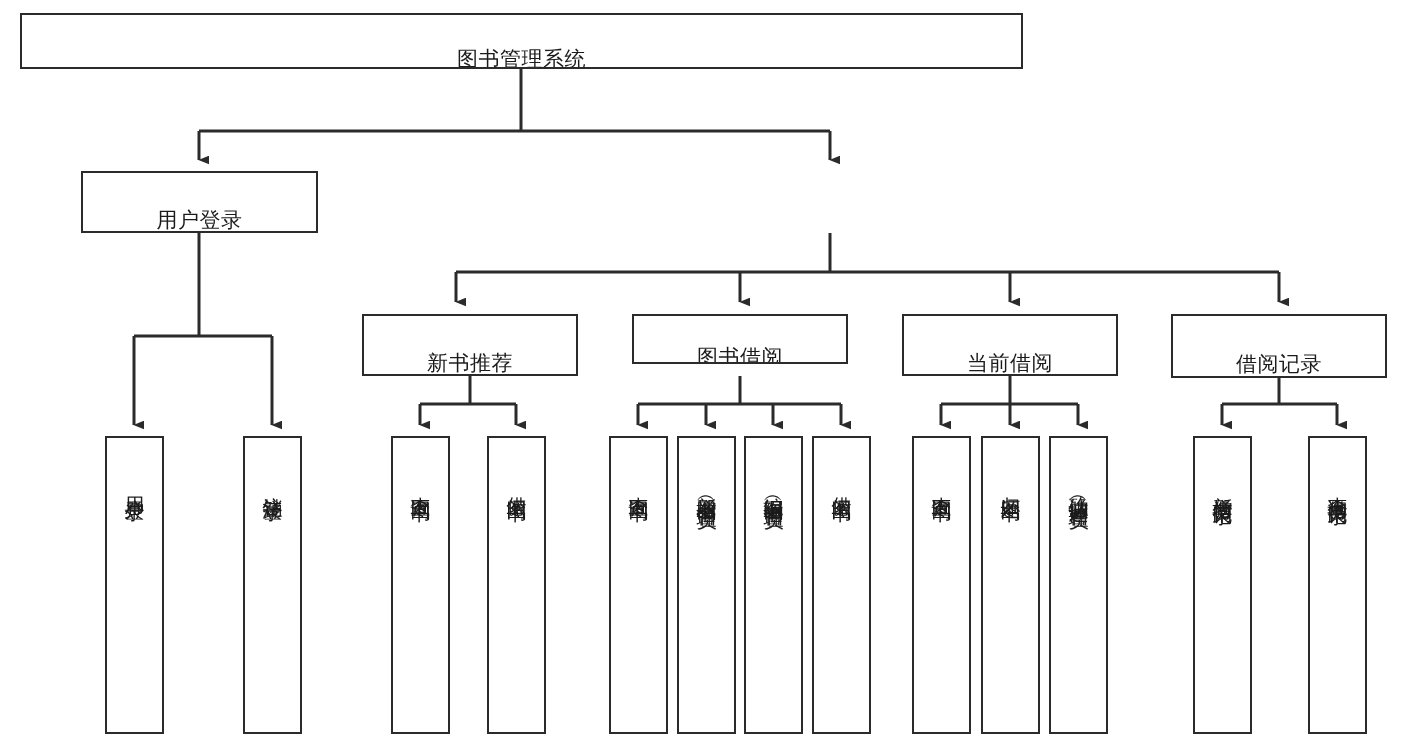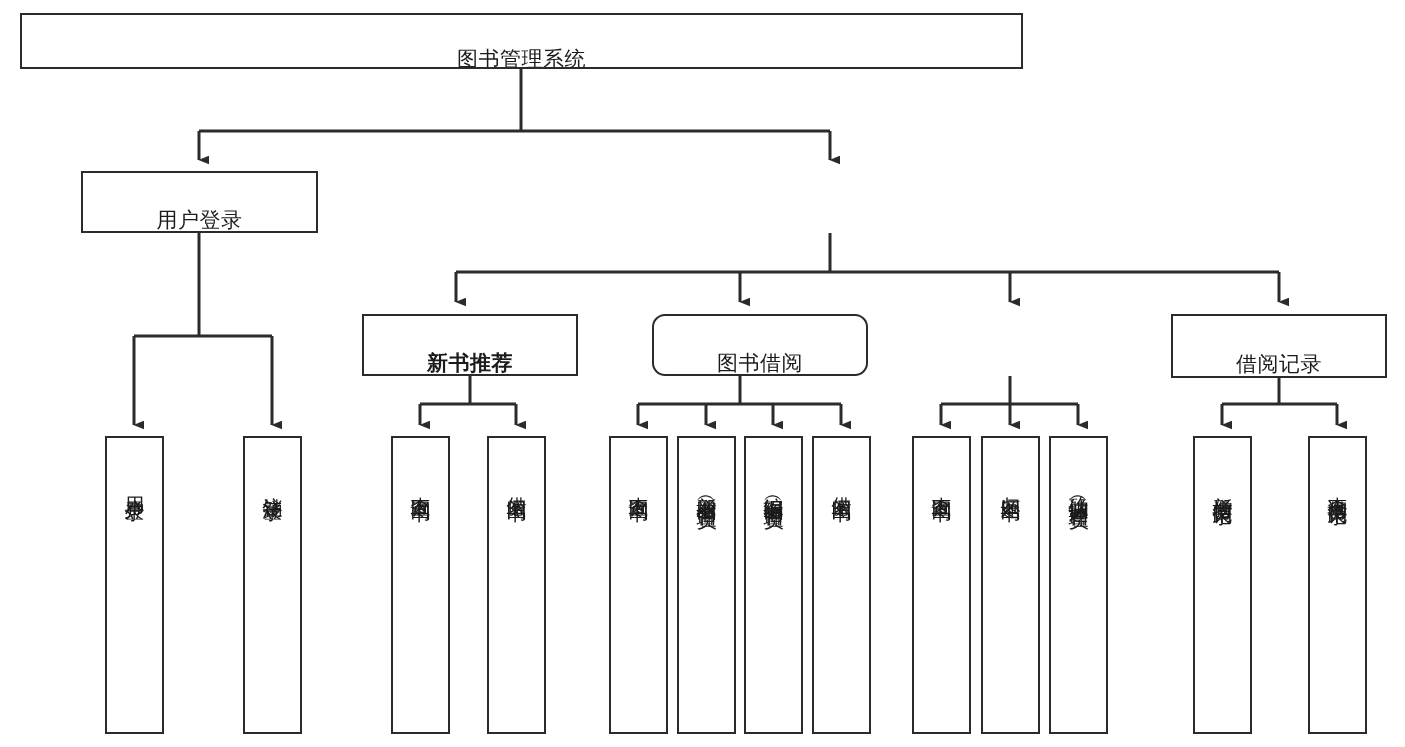--- a/index.html
+++ b/index.html
@@ -127,28 +127,31 @@
 
   <div class="node-box" style="left:20px; top:13px; width:1003px; height:56px;">
     <span class="node-label">图书管理系统</span>
   </div>
 
   <div class="node-box" style="left:81px; top:171px; width:237px; height:62px;">
     <span class="node-label">用户登录</span>
   </div>
 
 
-  <div class="node-box" style="left:362px; top:314px; width:216px; height:62px;font-weight:bold;">
+  <div class="node-box" style="left:362px; top:314px; width:216px; height:62px;">
     <span class="node-label">新书推荐</span>
   </div>
 
-  <div class="node-box" style="left:652px; top:314px; width:216px; height:62px;border-radius:13px;">
+  <div class="node-box" style="left:632px; top:314px; width:216px; height:50px;">
     <span class="node-label">图书借阅</span>
   </div>
 
+  <div class="node-box" style="left:902px; top:314px; width:216px; height:62px;">
+    <span class="node-label">当前借阅</span>
+  </div>
 
   <div class="node-box" style="left:1171px; top:314px; width:216px; height:64px;">
     <span class="node-label">借阅记录</span>
   </div>
 
   <div class="node-box vertical" style="left:105px; top:436px; width:59px; height:298px;">
     <span class="node-label">用户登录</span>
   </div>
 
   <div class="node-box vertical" style="left:243px; top:436px; width:59px; height:298px;">

